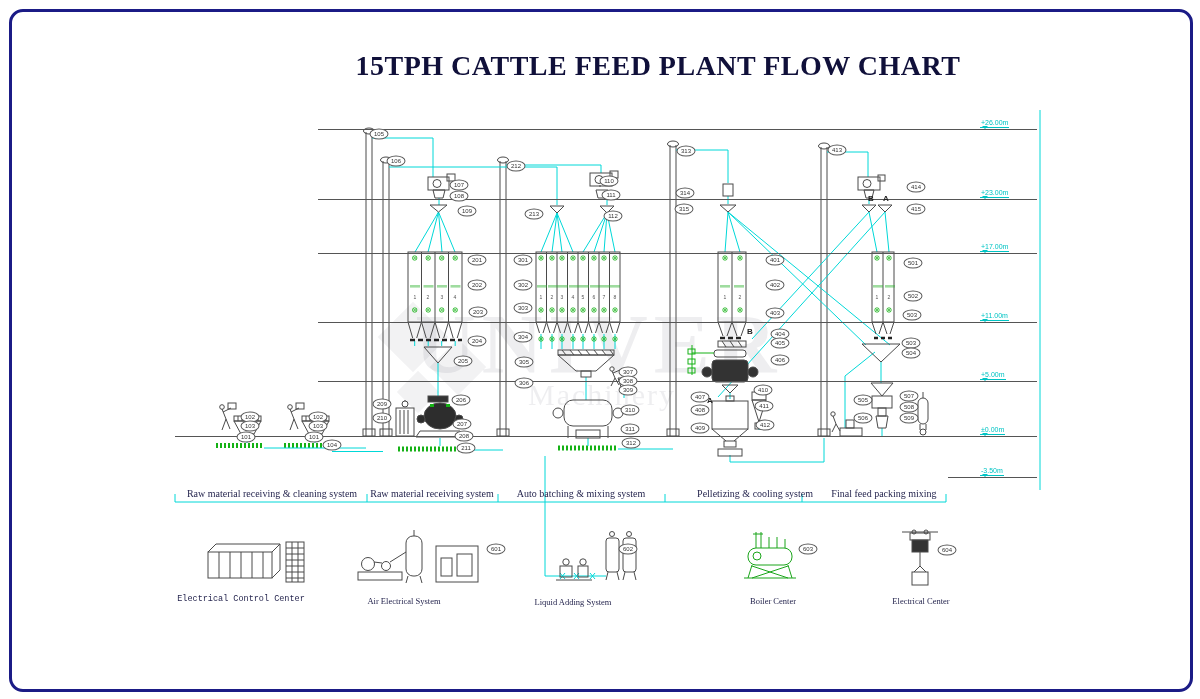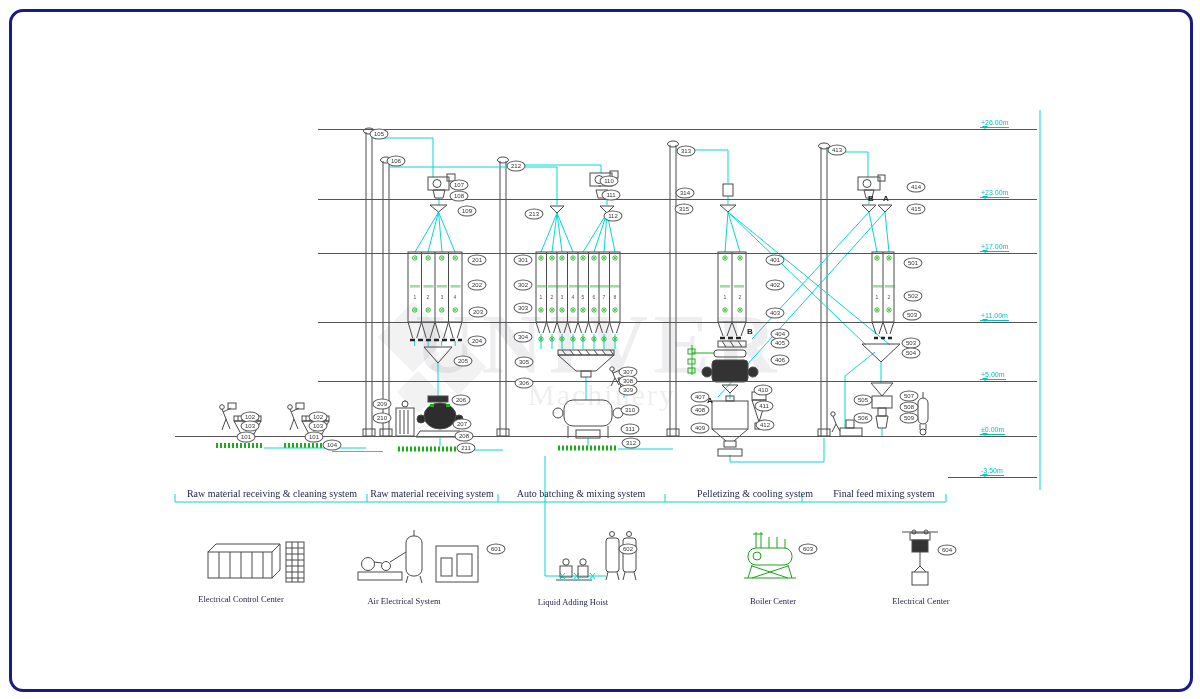--- a/index.html
+++ b/index.html
@@ -41,20 +41,21 @@
     <g fill="#30304a">
       <rect x="20" y="20" width="50" height="50" transform="rotate(45 45 45)"></rect>
       <rect x="70" y="55" width="40" height="40" transform="rotate(45 90 75)"></rect>
       <rect x="35" y="85" width="30" height="30" transform="rotate(45 50 100)"></rect>
     </g>
   </svg>
   <div class="wm1">UNIVER</div>
   <div class="wm2">Machinery</div>
 
   <div class="sheet-border"></div>
+  <div class="title">15TPH CATTLE FEED PLANT FLOW CHART</div>
 
   <svg class="art" width="1200" height="699" viewBox="0 0 1200 699">
     <defs>
       <g id="sx">
           <circle r="2.2" fill="none" stroke="#15b115" stroke-width="0.8"></circle>
           <path d="M-1.4,-1.4 L1.4,1.4 M-1.4,1.4 L1.4,-1.4" stroke="#15b115" stroke-width="0.7"></path>
         </g>
       <rect id="gt" width="10" height="2.6" fill="#2bb12b" opacity="0.45"></rect>
     </defs>
 
@@ -482,24 +483,24 @@
       <div class="cellnum" style="left: 740px; top: 297px;">2</div>
       <div class="cellnum" style="left: 877px; top: 297px;">1</div>
       <div class="cellnum" style="left: 889px; top: 297px;">2</div>
     </div>
 
   <div class="layer">
       <div class="section-label" style="left: 272px; top: 488px;">Raw material receiving &amp; cleaning system</div>
       <div class="section-label" style="left: 432px; top: 488px;">Raw material receiving system</div>
       <div class="section-label" style="left: 581px; top: 488px;">Auto batching &amp; mixing system</div>
       <div class="section-label" style="left: 755px; top: 488px;">Pelletizing &amp; cooling system</div>
-      <div class="section-label" style="left: 884px; top: 488px;">Final feed mixing system</div>
-    </div>
-
-  <div class="layer">
-      <div class="caption" style="left: 241px; top: 594px;">Electrical Control Center</div>
+      <div class="section-label" style="left: 884px; top: 488px;">Final feed packing mixing</div>
+    </div>
+
+  <div class="layer">
+      <div class="caption" style="left: 241px; top: 594px; font-family: Liberation Mono, monospace;">Electrical Control Center</div>
       <div class="caption" style="left: 404px; top: 596px;">Air Electrical System</div>
-      <div class="caption" style="left: 573px; top: 597px;">Liquid Adding Hoist</div>
+      <div class="caption" style="left: 573px; top: 597px;">Liquid Adding System</div>
       <div class="caption" style="left: 773px; top: 596px;">Boiler Center</div>
       <div class="caption" style="left: 921px; top: 596px;">Electrical Center</div>
     </div>
 
 </div>
 
 </body></html>

